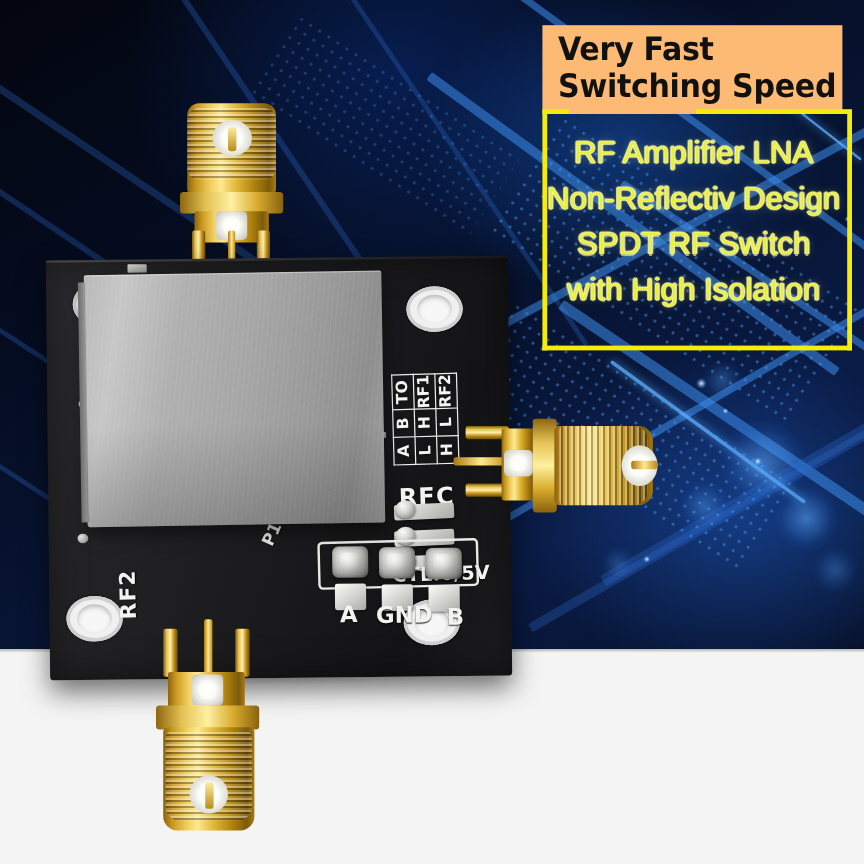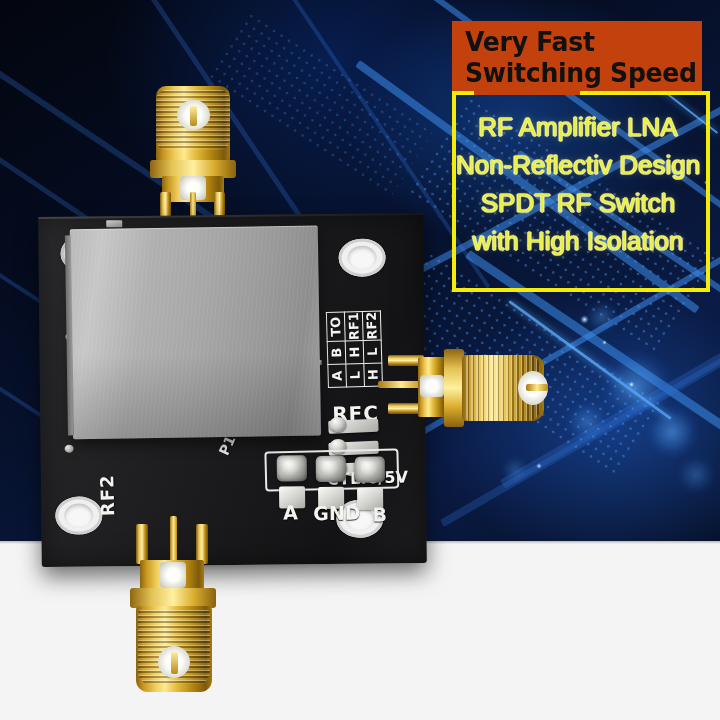--- a/index.html
+++ b/index.html
@@ -38,21 +38,21 @@
     background-image:radial-gradient(rgba(70,150,245,.5) 1px, rgba(0,0,0,0) 1.4px);
     background-size:9px 9px;
     transform-origin:0 0;
   }
   .bokeh{position:absolute;border-radius:50%;background:radial-gradient(circle, rgba(90,170,255,.55), rgba(40,110,220,.12) 55%, rgba(0,0,0,0) 72%);}
   .spark{position:absolute;border-radius:50%;background:radial-gradient(circle, rgba(220,240,255,.95), rgba(120,190,255,.35) 45%, rgba(0,0,0,0) 70%);}
 
   
   .banner{
     position:absolute;left:452px;top:21px;width:250px;height:74px;
-    background:#c2410c;
+    background:#fdba74;
   }
   .banner .line{
     color:#111;font-weight:bold;letter-spacing:-.3px;
     font-family:"DejaVu Sans", sans-serif;
     font-size:27px;line-height:31px;padding-left:14px;
     white-space:nowrap;transform:scaleX(.93);transform-origin:left center;
   }
   .banner .l1{padding-top:5px;}
 
   

